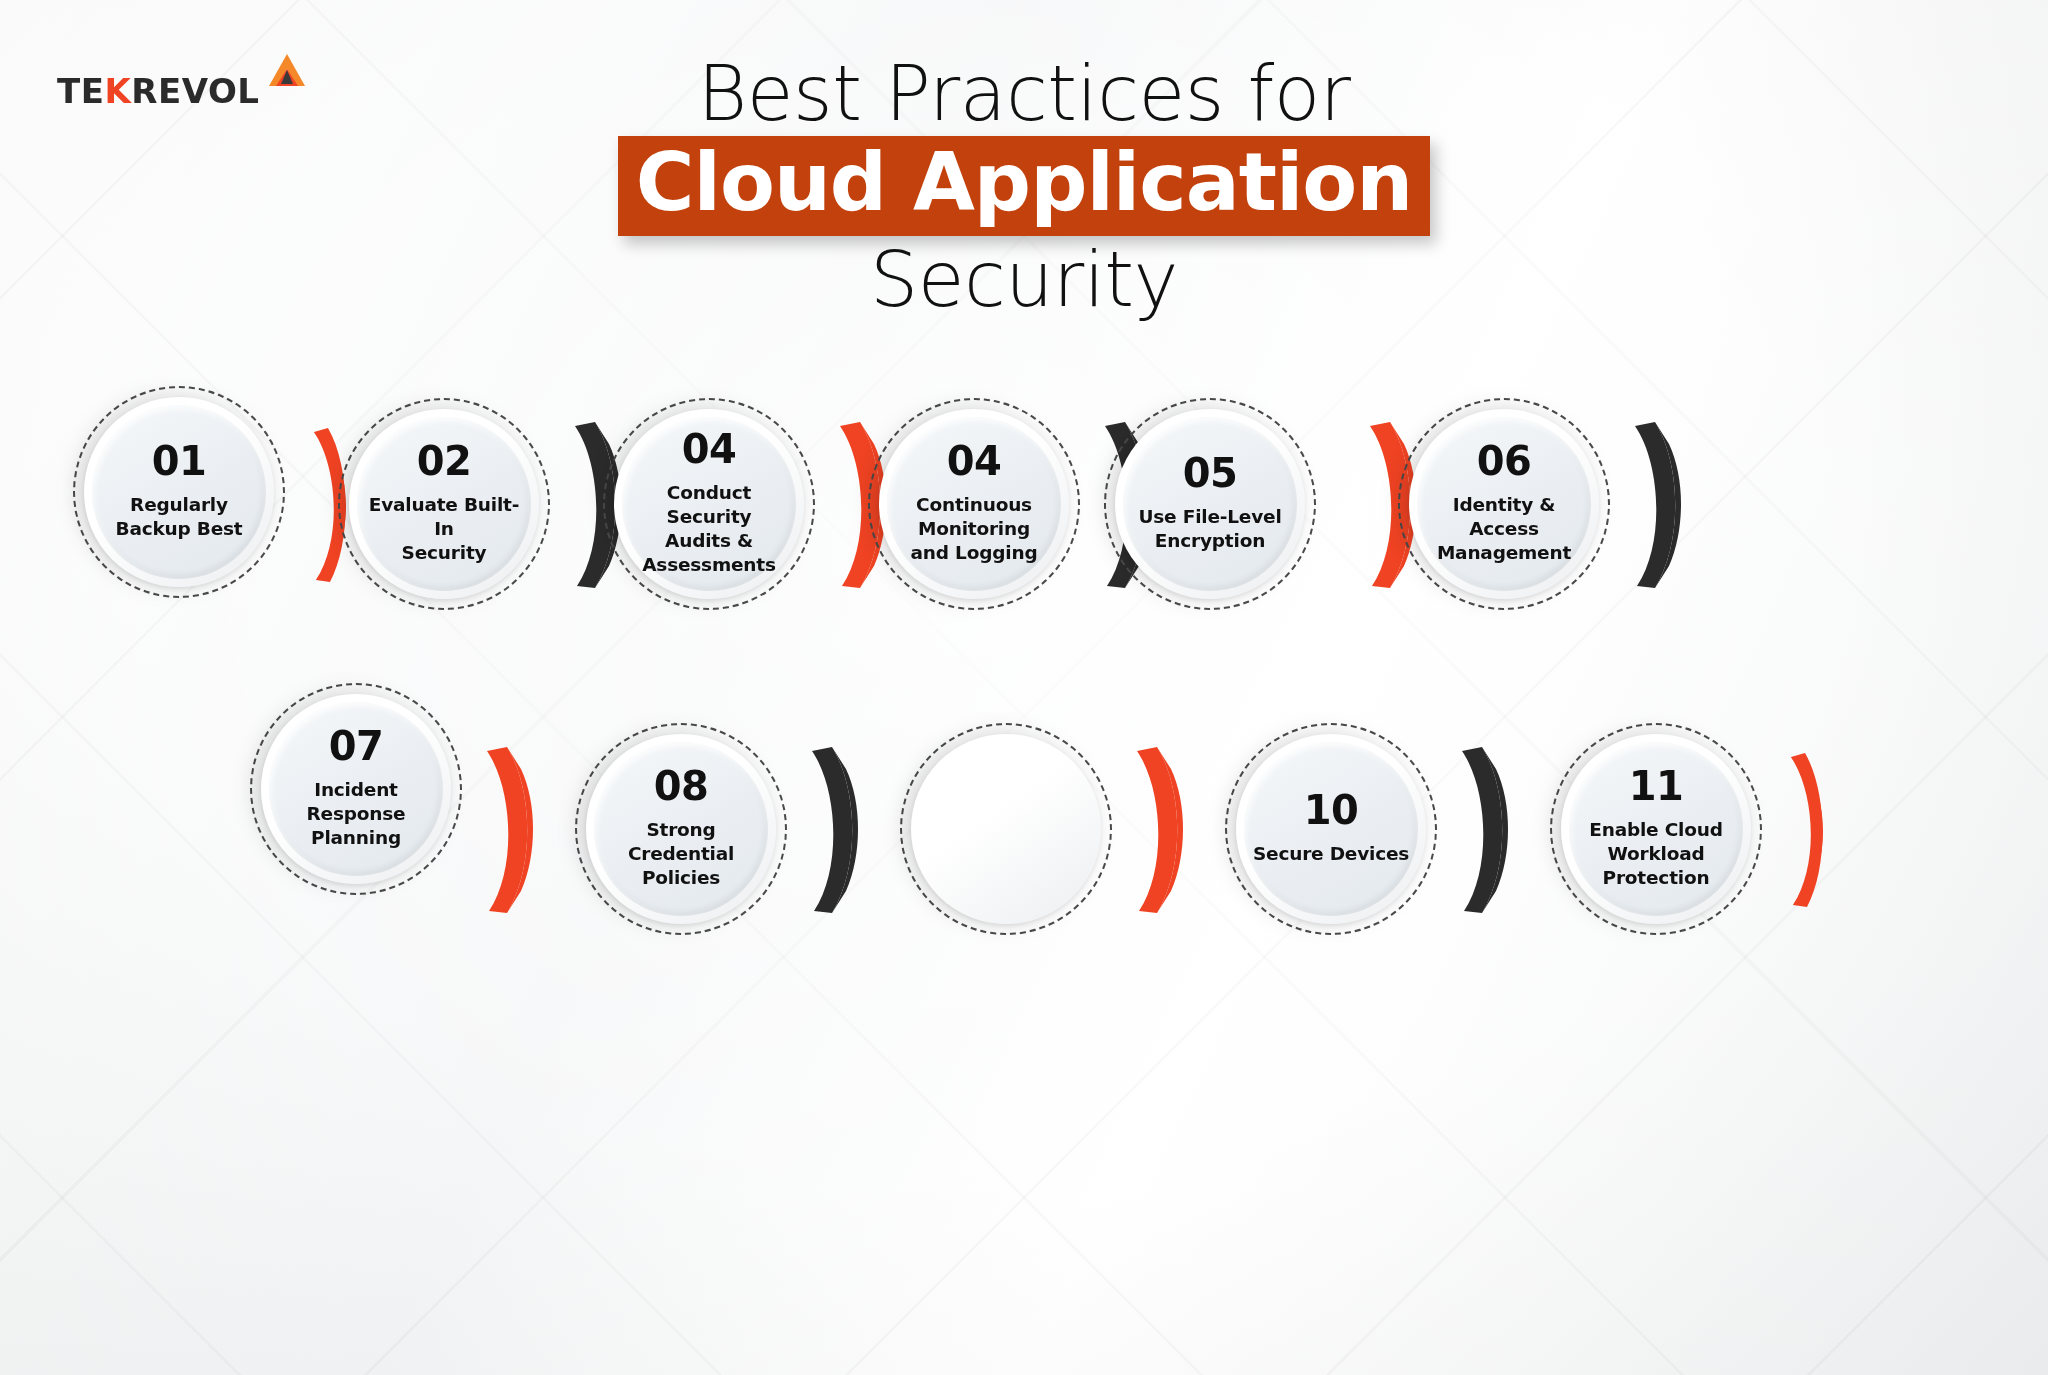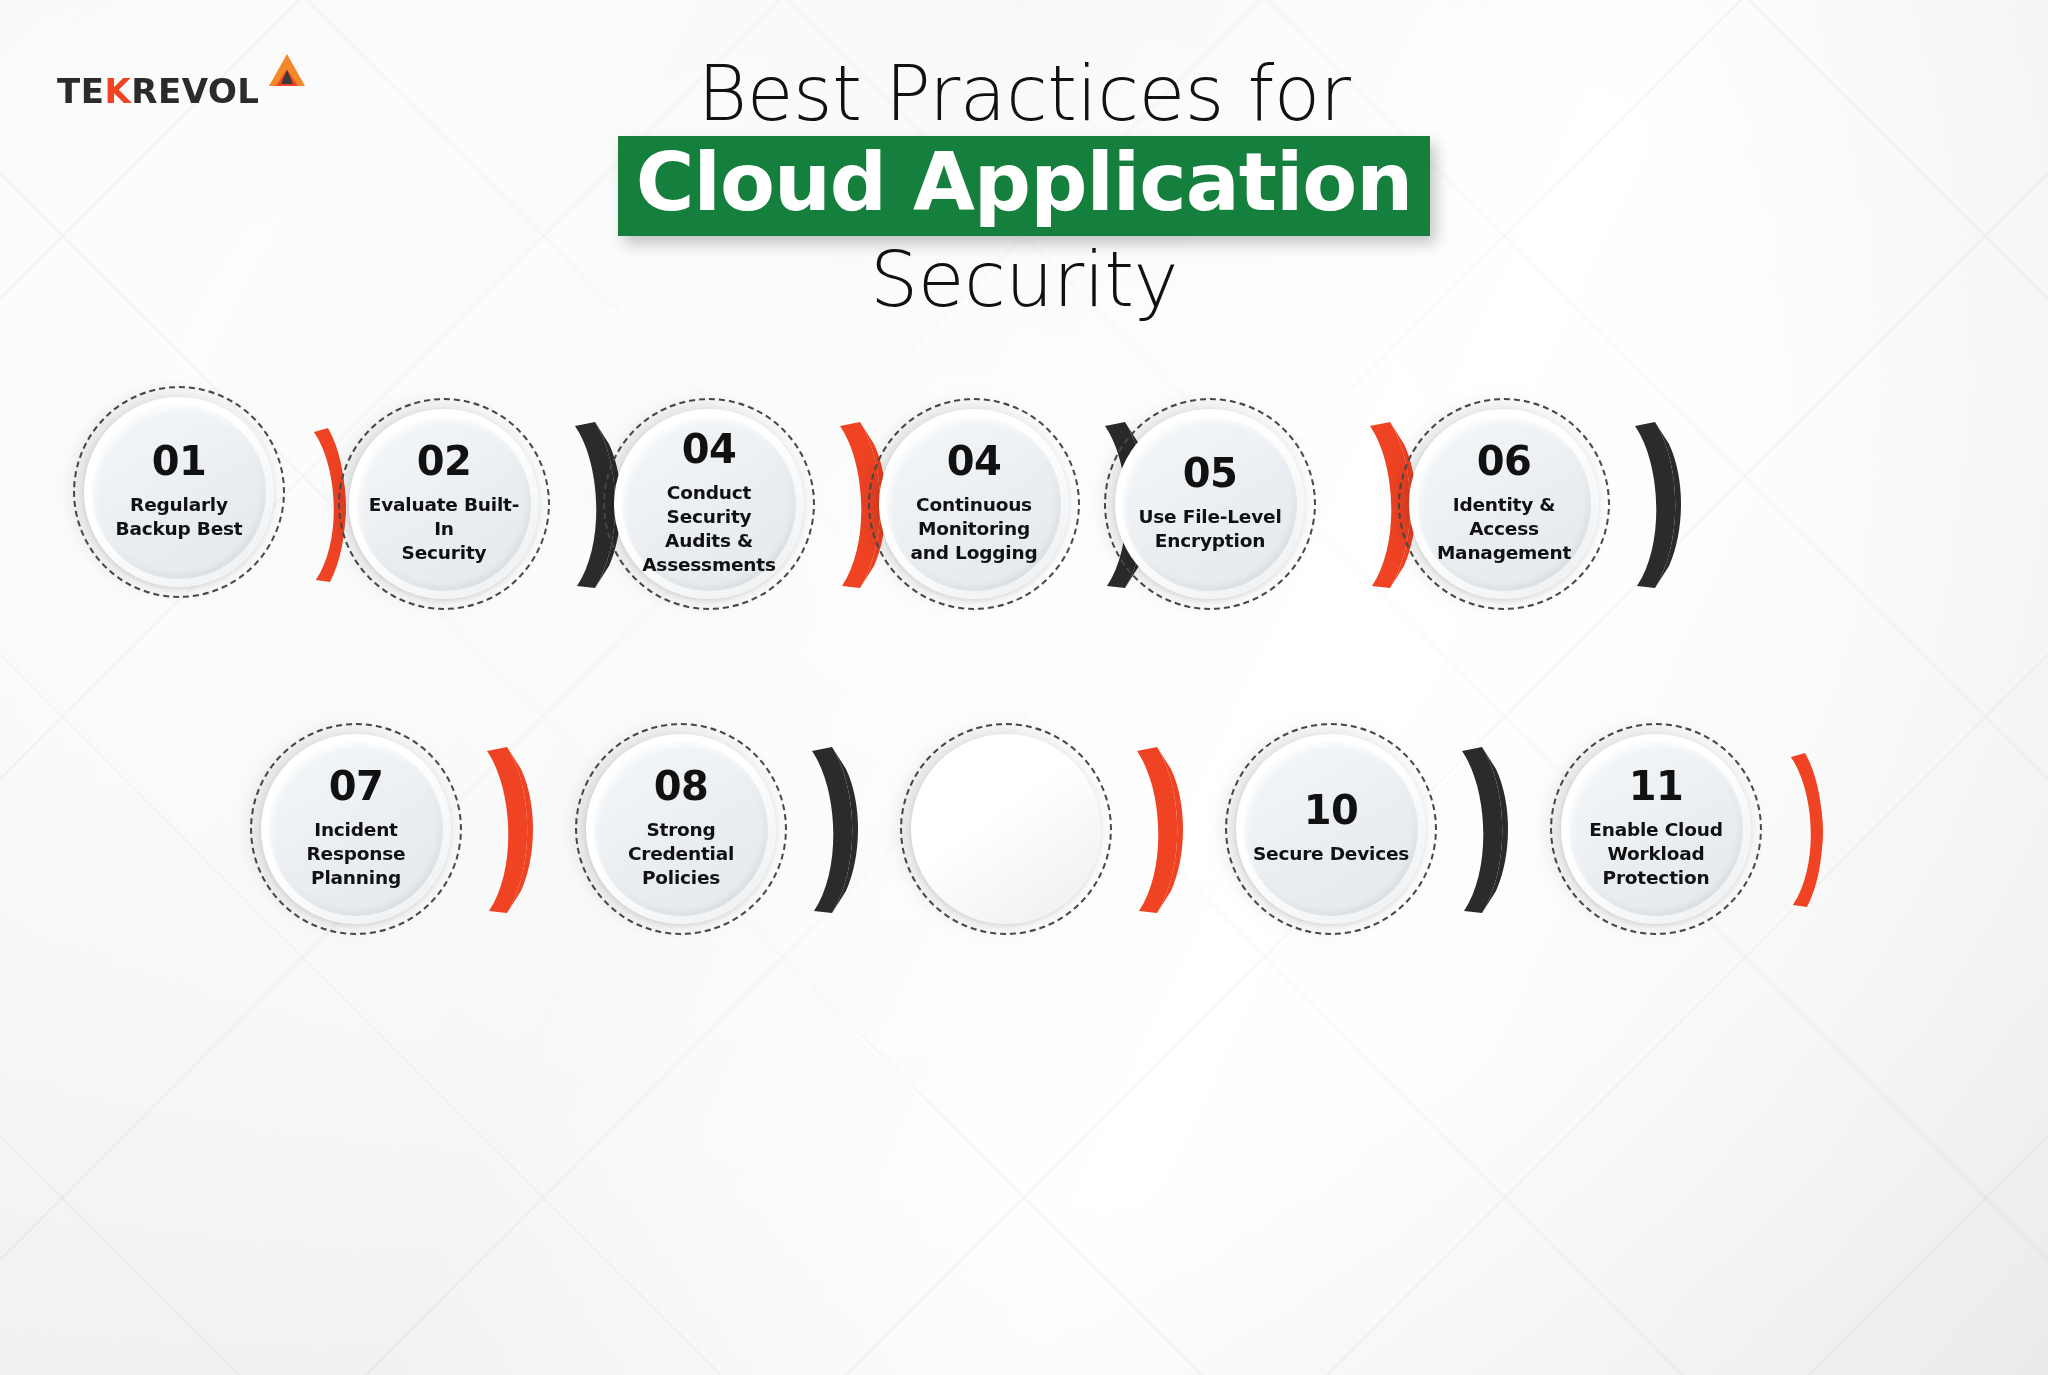--- a/index.html
+++ b/index.html
@@ -92,21 +92,21 @@
     letter-spacing: -0.5px;
   }
   .title-line1 { margin-bottom: 4px; margin-top: 8px; }
   .title-line3 { margin-top: 6px; }
   .title-banner-wrap {
     display: flex;
     justify-content: center;
   }
   .title-banner {
     display: inline-block;
-    background: #15803d;
+    background: #c2410c;
     color: #ffffff;
     font-family: "DejaVu Sans", sans-serif;
     font-weight: bold;
     font-size: 80px;
     line-height: 1.08;
     padding: 4px 18px 10px 18px;
     letter-spacing: -1px;
     box-shadow: 6px 8px 14px rgba(0,0,0,0.22);
   }
 
@@ -318,21 +318,21 @@
     <div class="chevron" style="left:1625px; top:420px;">
       <svg width="72" height="172" viewBox="0 0 72 172">
         <path d="M10 6 C 36 44, 40 124, 12 166 L 30 168 C 58 122, 56 44, 30 2 Z" fill="#2b2b2b"></path>
         <path d="M30 2 C 56 44, 58 122, 30 168 L 44 146 C 60 110, 60 58, 44 24 Z" fill="#2b2b2b"></path>
       </svg>
     </div>
   </div>
 
   <div id="row-2">
 
-    <div class="node" style="left:250px; top:723px;">
+    <div class="node" style="left:250px; top:683px;">
       <div class="dashed-ring"></div>
       <div class="disc-shadow"></div>
       <div class="disc-outer"></div>
       <div class="disc-inner">
         <div class="node-number">07</div>
         <div class="node-label">Incident
 Response Planning</div>
       </div>
     </div>
     <div class="chevron" style="left:477px; top:745px;">

